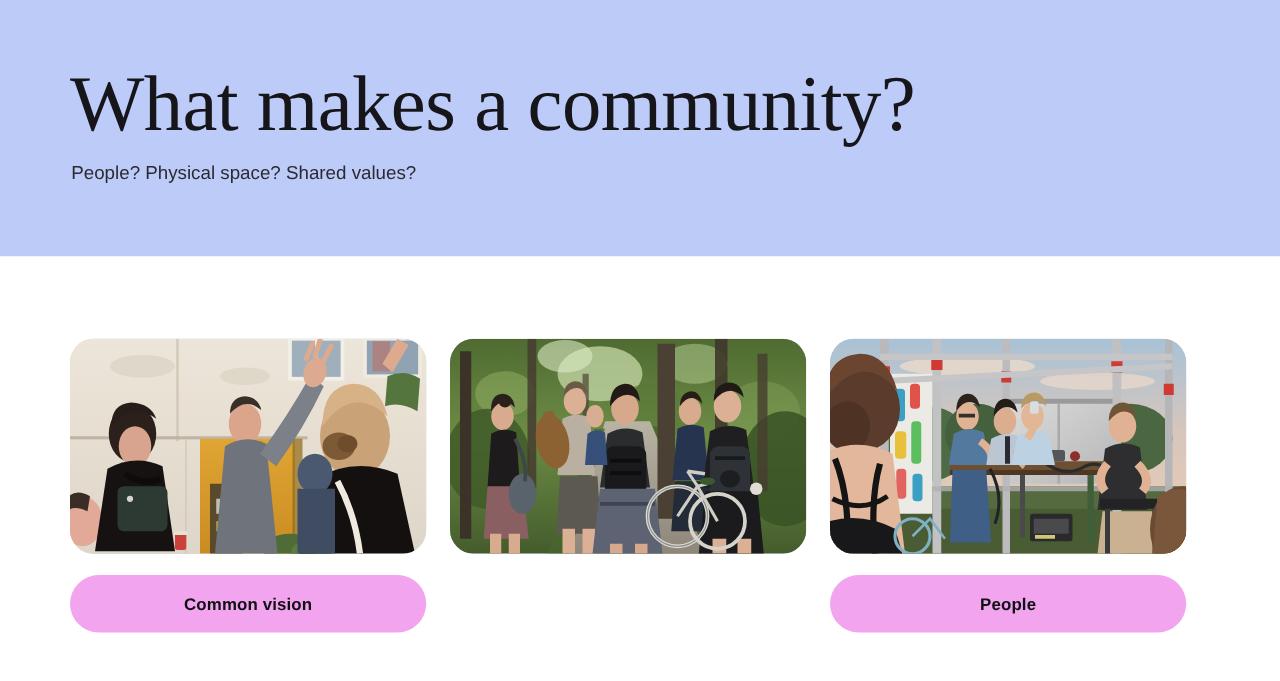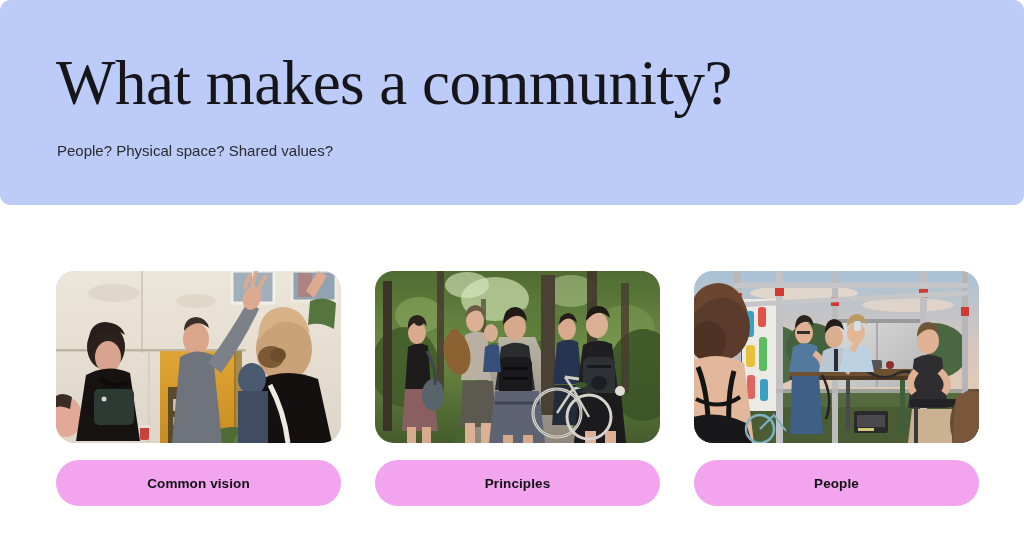--- a/index.html
+++ b/index.html
@@ -25,56 +25,55 @@
   }
 
   
   .hero {
     position: absolute;
     left: 0;
     top: 0;
     width: 1024px;
     height: 205px;
     background: #bdcbf8;
-    border-radius: 10px;
   }
 
   .hero-title {
     position: absolute;
     left: 56px;
     top: 52px;
     font-family: "Liberation Serif", "DejaVu Serif", serif;
     font-size: 63px;
     font-weight: 400;
     line-height: 1.0;
     letter-spacing: -0.5px;
     color: #16161a;
     white-space: nowrap;
   }
 
   .hero-subtitle {
     position: absolute;
     left: 57px;
-    top: 140px;
+    top: 128px;
     font-family: "Liberation Sans", sans-serif;
     font-size: 15px;
     font-weight: 400;
     line-height: 1.4;
     color: #2a2a30;
     white-space: nowrap;
   }
 
   
   .cards {
     position: absolute;
     left: 56px;
     top: 271px;
     width: 914px;
     display: flex;
-    gap: 34px;
+    gap: 19px;
   }
 
   .card {
     width: 285px;
     display: flex;
     flex-direction: column;
     gap: 17px;
   }
 
   .card-media {
@@ -297,21 +296,20 @@
 
           <circle cx="182" cy="142" r="24" fill="none" stroke="#dedbd3" stroke-width="3"></circle>
           <circle cx="182" cy="142" r="24" fill="none" stroke="#8d9391" stroke-width="1"></circle>
           <circle cx="214" cy="146" r="22" fill="none" stroke="#d6d3cb" stroke-width="3"></circle>
           <path d="M182 142 L198 118 L214 146 M198 118 L206 116" stroke="#cfccc4" stroke-width="2.5" fill="none"></path>
           <path d="M190 106 l14 2" stroke="#cfccc4" stroke-width="3"></path>
           <path d="M198 118 L190 106" stroke="#cfccc4" stroke-width="2.5"></path>
           <ellipse cx="206" cy="114" rx="6" ry="3" fill="#3c5a2e"></ellipse>
         </svg>
       </div>
-      <button class="card-button">Principles</button>
     </section>
 
     <section class="card">
       <div class="card-media" role="img" aria-label="Outdoor evening event with scaffolding; people at a table with audio equipment, a woman in black in the foreground">
         <svg viewBox="0 0 285 172" preserveAspectRatio="xMidYMid slice" aria-hidden="true">
           <defs>
             <linearGradient id="c3sky" x1="0" y1="0" x2="0" y2="1">
               <stop offset="0%" stop-color="#a8c2d6"></stop>
               <stop offset="45%" stop-color="#d9c6bb"></stop>
               <stop offset="100%" stop-color="#e8cfb6"></stop>

